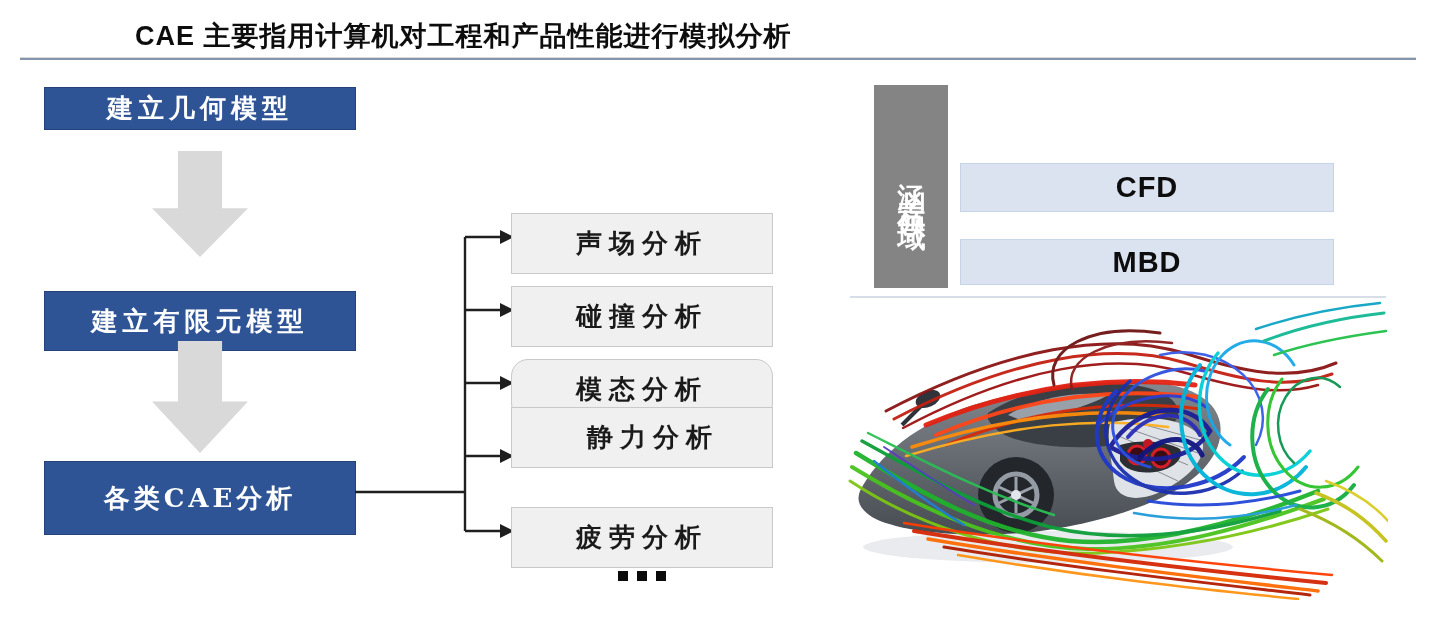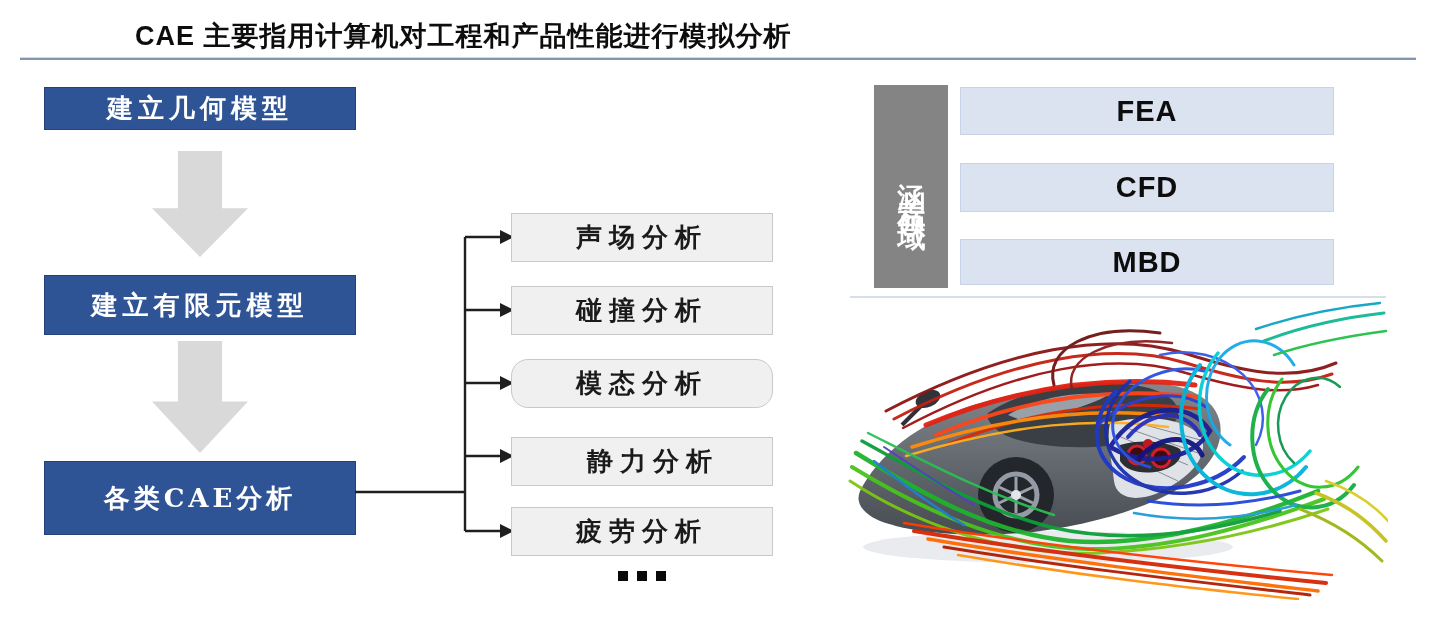--- a/index.html
+++ b/index.html
@@ -10,38 +10,38 @@
   .title { position:absolute; left:135px; top:18px; font-size:27px; font-weight:bold; color:#0d0d0d; letter-spacing:1px; }
   .title-rule { position:absolute; left:20px; top:57px; width:1396px; height:3px;
                 border-top:1px solid #d8d8d8; background:#8495ae; }
 
   
   .step-box { position:absolute; left:45px; width:310px; background:#2F5496;
               color:#ffffff; display:flex; align-items:center; justify-content:center;
               font-size:26px; font-weight:bold; letter-spacing:5px;
               font-family:"DejaVu Serif", serif; box-shadow:0 0 0 1px #24417a; }
   .step-1 { top:88px;  height:41px; }
-  .step-2 { top:276px; height:58px; }
+  .step-2 { top:292px; height:58px; }
   .step-3 { top:462px; height:72px; letter-spacing:4px; }
 
   .block-arrow { position:absolute; left:152px; width:96px; background:#d9d9d9;
                  clip-path:polygon(27% 0, 73% 0, 73% 54%, 100% 54%, 50% 100%, 0 54%, 27% 54%); }
   .arrow-1 { top:151px; height:106px; }
   .arrow-2 { top:341px; height:112px; }
 
   
   .connector-svg { position:absolute; left:352px; top:225px; width:170px; height:320px; }
 
   
-  .analysis-box { position:absolute; left:511px; width:262px; height:49px;
+  .analysis-box { position:absolute; left:511px; width:262px; height:61px;
                   background:#f0f0f0; border:1px solid #c9c9c9;
                   display:flex; align-items:center; justify-content:center;
                   font-size:26px; font-weight:bold; color:#1a1a1a; letter-spacing:7px;
                   font-family:"DejaVu Serif", serif; }
-  .an-1 { top:213px; } .an-2 { top:286px; } .an-3 { top:359px;border-radius:17px; } .an-4 { top:437px;padding-left:22px; } .an-5 { top:507px; }
+  .an-1 { top:213px; } .an-2 { top:286px; } .an-3 { top:359px;border-radius:17px; } .an-4 { top:407px;padding-left:22px; } .an-5 { top:507px; }
 
   .ellipsis-row { position:absolute; display:flex; gap:9px; }
   .ellipsis-mid { left:618px; top:571px; }
   .ellipsis-right { left:1123px; top:313px; }
   .sq { width:10px; height:10px; background:#0a0a0a; }
   .sr-only { position:absolute; width:1px; height:1px; overflow:hidden; clip:rect(0 0 0 0); }
 
   
   .domain-header { position:absolute; left:874px; top:85px; width:74px; height:203px;
                    background:#848484; display:flex; align-items:center; justify-content:center; }
@@ -99,21 +99,20 @@
   <div class="ellipsis-row ellipsis-mid">
     <div class="sq"></div>
     <div class="sq"></div>
     <div class="sq"></div>
     <span class="sr-only">...</span>
   </div>
 
   <div class="domain-header">
     <span>涵盖领域</span>
   </div>
-  <div class="domain-box dom-1">FEA</div>
   <div class="domain-box dom-2">CFD</div>
   <div class="domain-box dom-3">MBD</div>
 
   <div class="ellipsis-row ellipsis-right">
     <div class="sq"></div>
     <div class="sq"></div>
     <div class="sq"></div>
     <span class="sr-only">...</span>
   </div>
 

